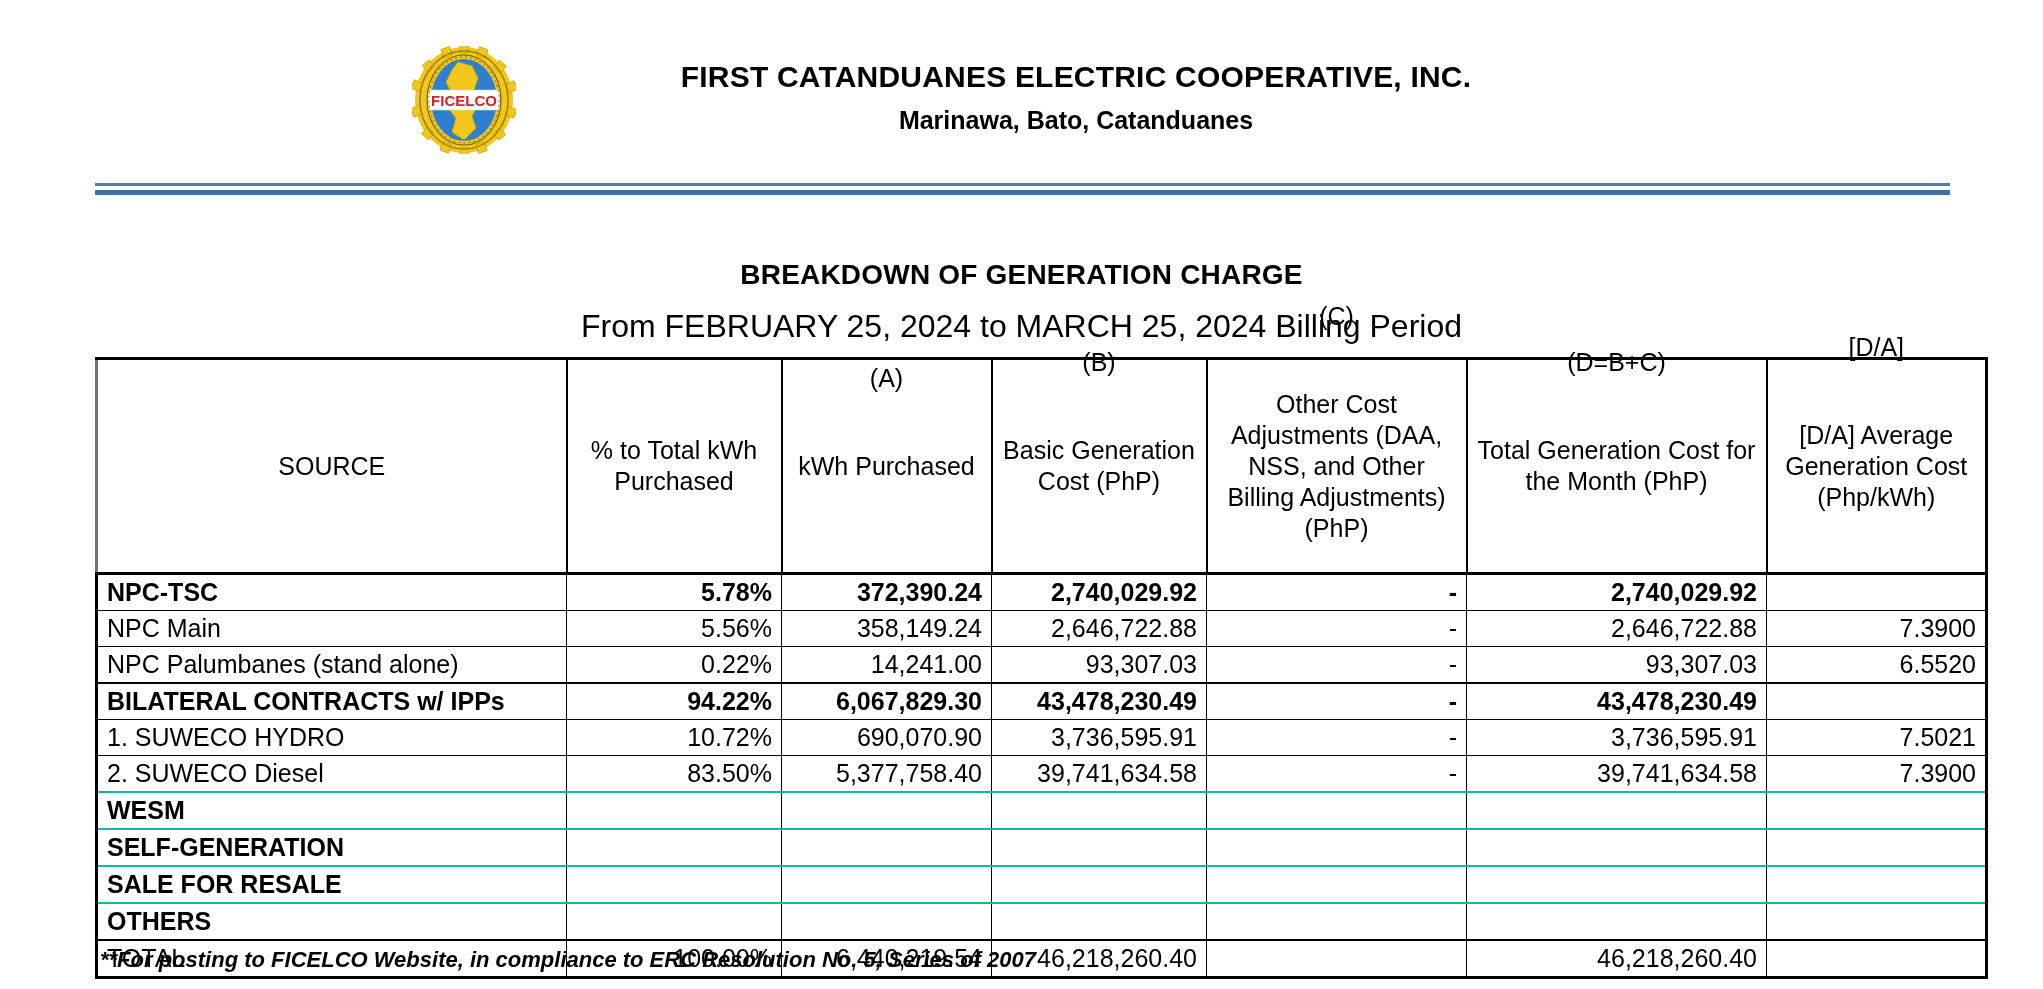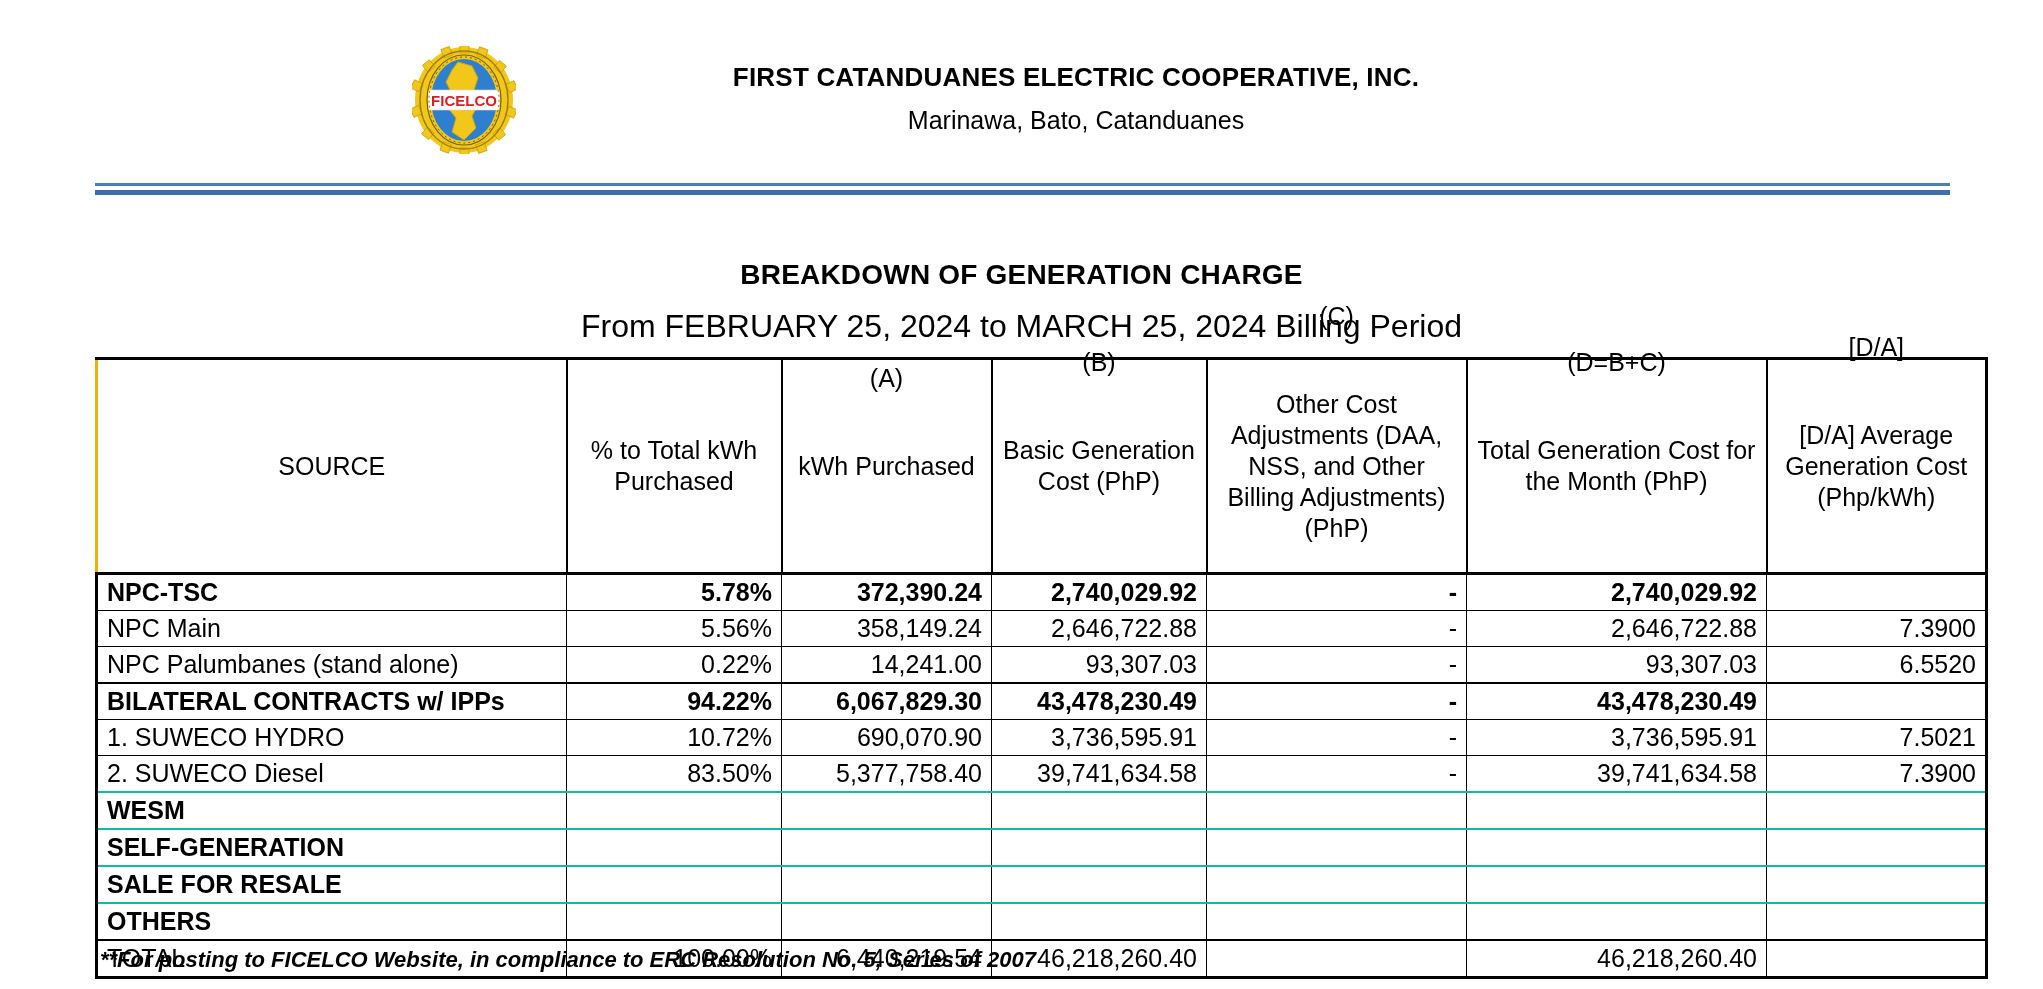--- a/index.html
+++ b/index.html
@@ -38,29 +38,29 @@
     height: 108px;
   }
   .org-block {
     position: absolute;
     left: 516px;
     top: 18px;
     width: 1120px;
     text-align: center;
   }
   .org-name {
-    font-size: 26px;
+    font-size: 30px;
     font-weight: bold;
     letter-spacing: 0.2px;
     line-height: 34px;
     white-space: nowrap;
   }
   .org-addr {
     font-size: 25px;
-    font-weight: normal;
+    font-weight: bold;
     line-height: 34px;
     margin-top: 9px;
     white-space: nowrap;
   }
 
   
   .rule-group {
     position: absolute;
     left: 95px;
     top: 183px;
@@ -124,21 +124,21 @@
   
   tr.head-row td {
     height: 212px;
     text-align: center;
     vertical-align: middle;
     border-top: 3px solid #000;
     border-bottom: 3px solid #000;
     border-left: 2px solid #000;
     border-right: 2px solid #000;
   }
-  tr.head-row td:first-child { border-left: 3px solid #eab308; }
+  tr.head-row td:first-child { border-left: 3px solid #737373; }
   tr.head-row td:last-child  { border-right: 3px solid #000; }
   .hdr-code {
     display: block;
     position: absolute;
     margin-top: -88px;
     width: 100%;
     left: 0;
     text-align: center;
   }
   .hdr-cell { position: relative; }

